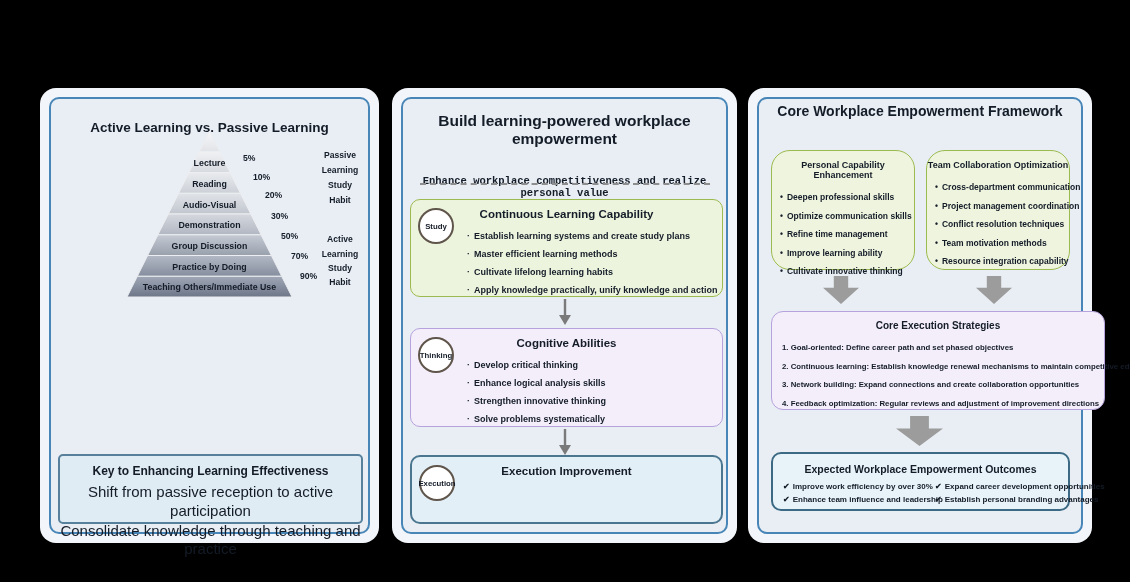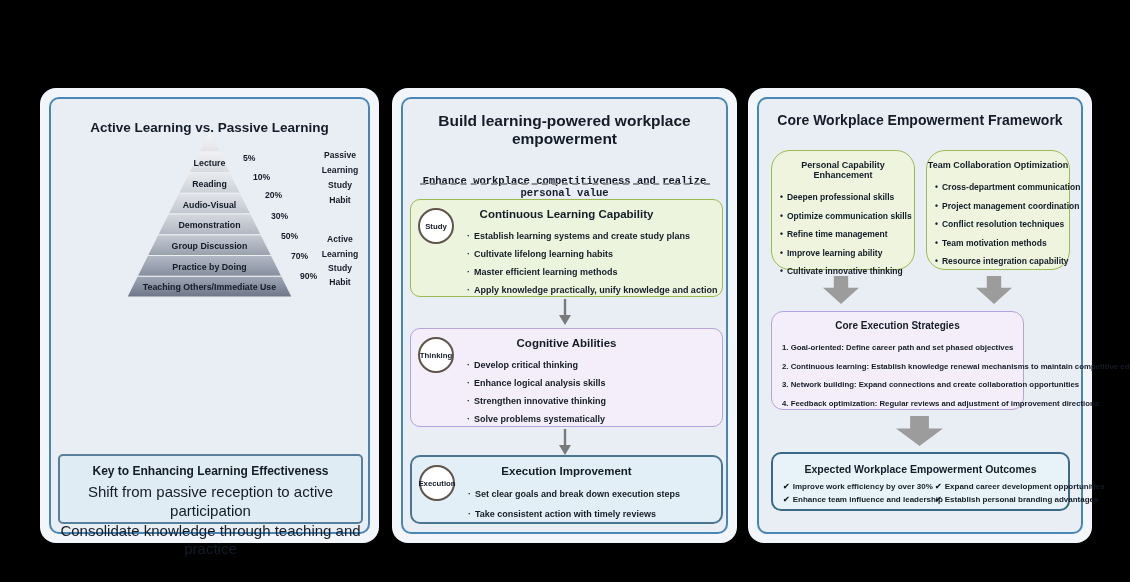--- a/index.html
+++ b/index.html
@@ -41,33 +41,33 @@
   #sec-think{top:229px;height:99px;background:#f3eefa;border:1.5px solid #b6a2dc;}
   #sec-exec{top:356px;height:69px;background:#e3eff6;border:2px solid #4b7690;}
   #sec-exec .mrow{line-height:20px;}
   .badge{position:absolute;left:7px;top:8px;width:36px;height:36px;border-radius:50%;
          background:#fff;border:2.5px solid #5f554b;display:flex;align-items:center;
          justify-content:center;font-size:7.8px;font-weight:bold;white-space:nowrap;box-sizing:border-box;}
   .tarrow{position:absolute;left:50%;transform:translateX(-50%);}
   #ar1{top:200px;} #ar2{top:330px;}
   
   #p3{left:748px;width:344px;}
-  #p3 .ptitle{font-size:14px;margin-top:13px;}
+  #p3 .ptitle{font-size:14px;margin-top:4px;}
   .cap{position:absolute;top:51px;width:144px;height:120px;background:#eef4de;
        border:1.5px solid #9cbb4e;border-radius:19px;box-sizing:border-box;}
   #cap1{left:12px;} #cap2{left:167px;}
   .cap-title{text-align:center;font-size:9px;font-weight:bold;margin-top:9px;}
   .cap-items{margin:8px 0 0 8px;}
   .crow{font-size:8.5px;font-weight:bold;line-height:18.5px;white-space:nowrap;}
   .blkarrow{position:absolute;background:#9c9c9c;
             clip-path:polygon(30% 0,70% 0,70% 42%,100% 42%,50% 100%,0 42%,30% 42%);}
   #ba1{left:64px;top:177px;width:36px;height:28px;}
   #ba2{left:217px;top:177px;width:36px;height:28px;}
   #ba3{left:137px;top:317px;width:47px;height:30px;}
-  .strat{position:absolute;left:12px;top:212px;width:253px;height:99px;background:#f3eefa;
+  .strat{position:absolute;left:12px;top:212px;width:334px;height:99px;background:#f3eefa;
          border:1.5px solid #b6a2dc;border-radius:12px;box-sizing:border-box;}
   .strat-title{text-align:center;font-size:10px;font-weight:bold;margin-top:8px;}
   .strat-items{margin:8px 0 0 10px;}
   .srow{font-size:7.8px;font-weight:bold;line-height:18.5px;white-space:nowrap;}
   .outc{position:absolute;left:12px;top:353px;width:299px;height:59px;background:#e7f3f9;
         border:2px solid #3c6a85;border-radius:10px;box-sizing:border-box;}
   .outc-title{text-align:center;font-size:10.5px;font-weight:bold;margin-top:9px;}
   .outc-grid{display:grid;grid-template-columns:152px 1fr;margin:7px 0 0 10px;row-gap:4px;}
   .orow{font-size:8px;font-weight:bold;white-space:nowrap;}
   .chk{margin-right:3px;}
@@ -165,22 +165,22 @@
     <div class="inner">
       <div class="ptitle">Build learning-powered workplace empowerment</div>
       <div class="subtitle">Enhance workplace competitiveness and realize personal value</div>
       <div class="dashes"></div>
 
       <div class="sec" id="sec-study">
         <div class="badge">Study</div>
         <div class="sec-title">Continuous Learning Capability</div>
         <div class="sec-items">
           <div class="mrow"><span class="mdot">·</span><span>Establish learning systems and create study plans</span></div>
+          <div class="mrow"><span class="mdot">·</span><span>Master efficient learning methods</span></div>
           <div class="mrow"><span class="mdot">·</span><span>Cultivate lifelong learning habits</span></div>
-          <div class="mrow"><span class="mdot">·</span><span>Master efficient learning methods</span></div>
           <div class="mrow"><span class="mdot">·</span><span>Apply knowledge practically, unify knowledge and action</span></div>
         </div>
       </div>
 
       <svg class="tarrow" id="ar1" width="16" height="26">
         <line x1="8" y1="0" x2="8" y2="17" stroke="#7a7a7a" stroke-width="2.4"></line>
         <polygon points="2,16 14,16 8,26" fill="#7a7a7a"></polygon>
       </svg>
 
       <div class="sec" id="sec-think">
@@ -195,24 +195,20 @@
       </div>
 
       <svg class="tarrow" id="ar2" width="16" height="26">
         <line x1="8" y1="0" x2="8" y2="17" stroke="#7a7a7a" stroke-width="2.4"></line>
         <polygon points="2,16 14,16 8,26" fill="#7a7a7a"></polygon>
       </svg>
 
       <div class="sec" id="sec-exec">
         <div class="badge">Execution</div>
         <div class="sec-title">Execution Improvement</div>
-        <div class="sec-items">
-          <div class="mrow"><span class="mdot">·</span><span>Set clear goals and break down execution steps</span></div>
-          <div class="mrow"><span class="mdot">·</span><span>Take consistent action with timely reviews</span></div>
-        </div>
       </div>
     </div>
   </div>
 
   <div class="panel" id="p3">
     <div class="inner">
       <div class="ptitle">Core Workplace Empowerment Framework</div>
 
       <div class="cap" id="cap1">
         <div class="cap-title">Personal Capability Enhancement</div>

